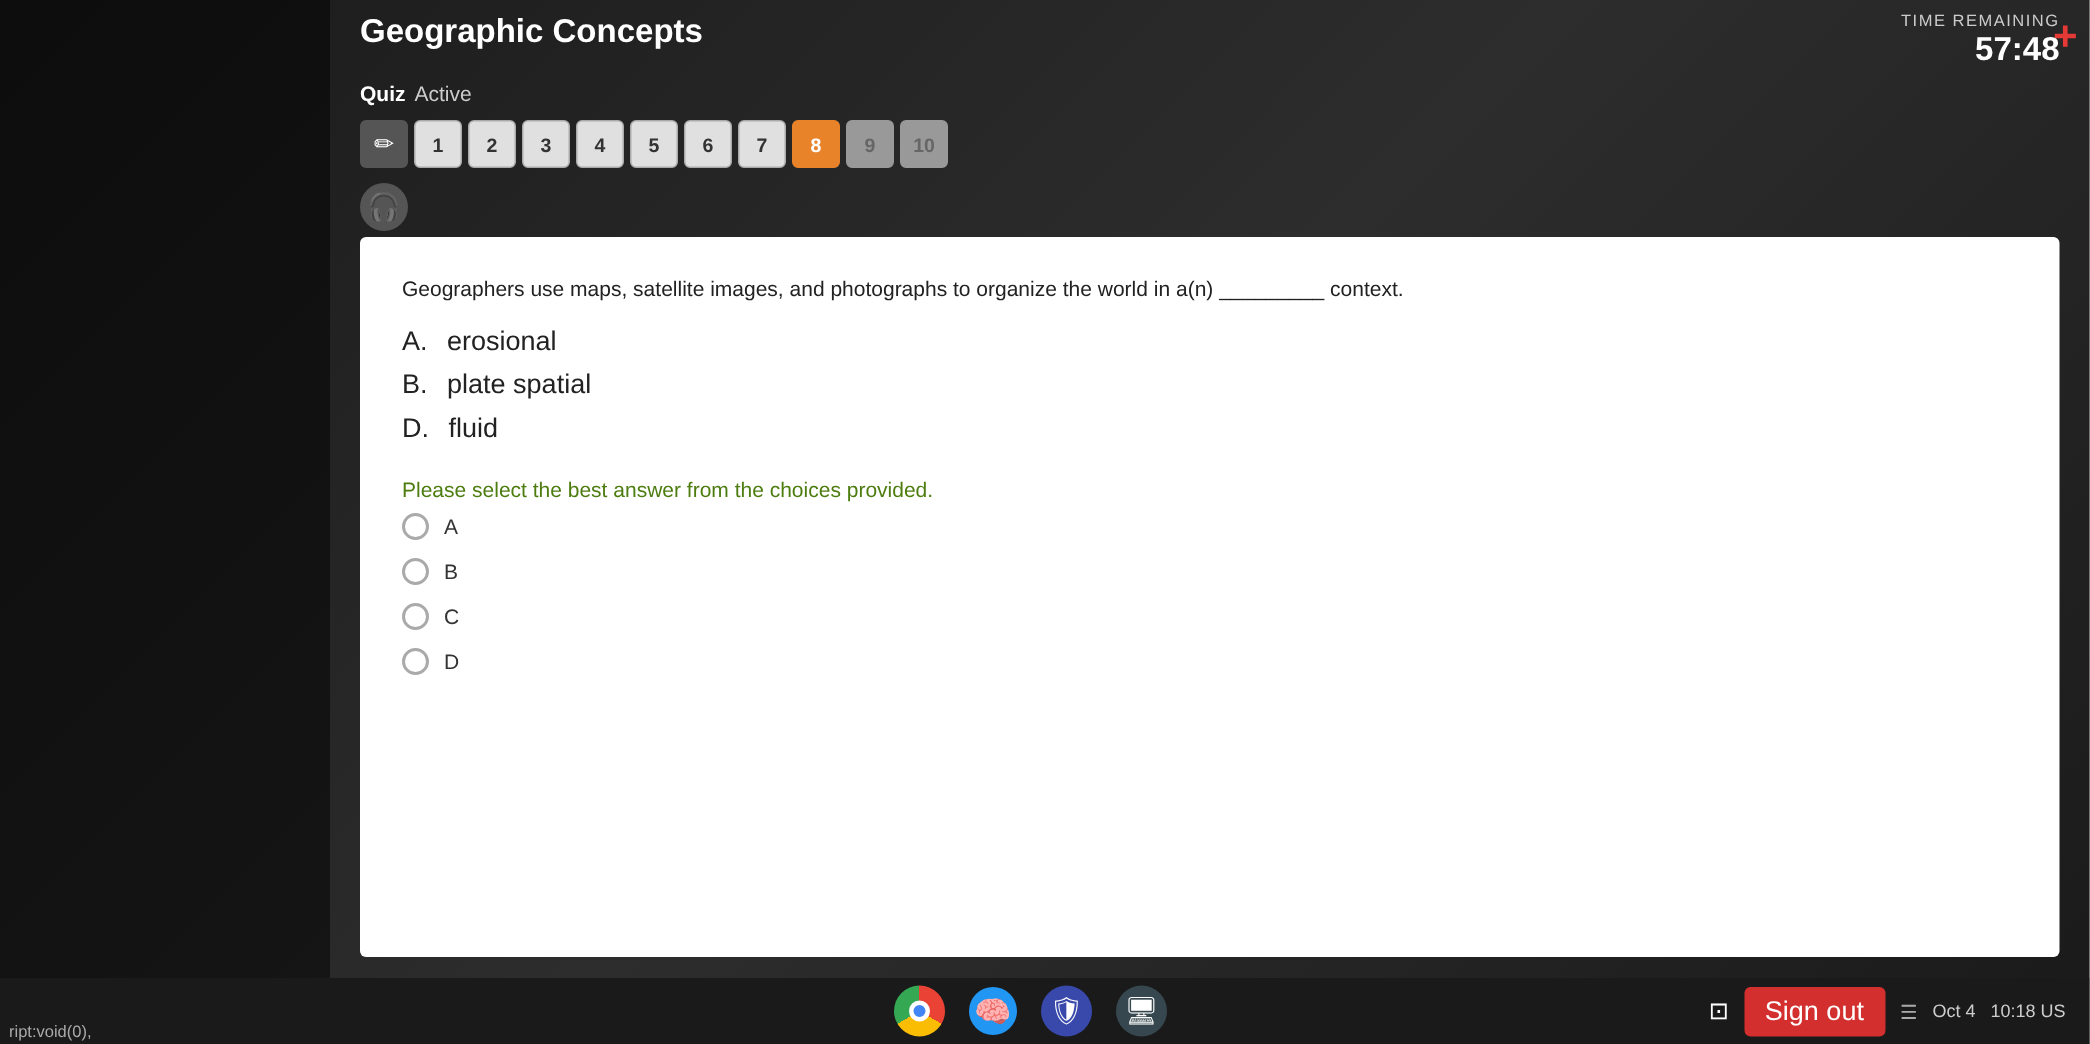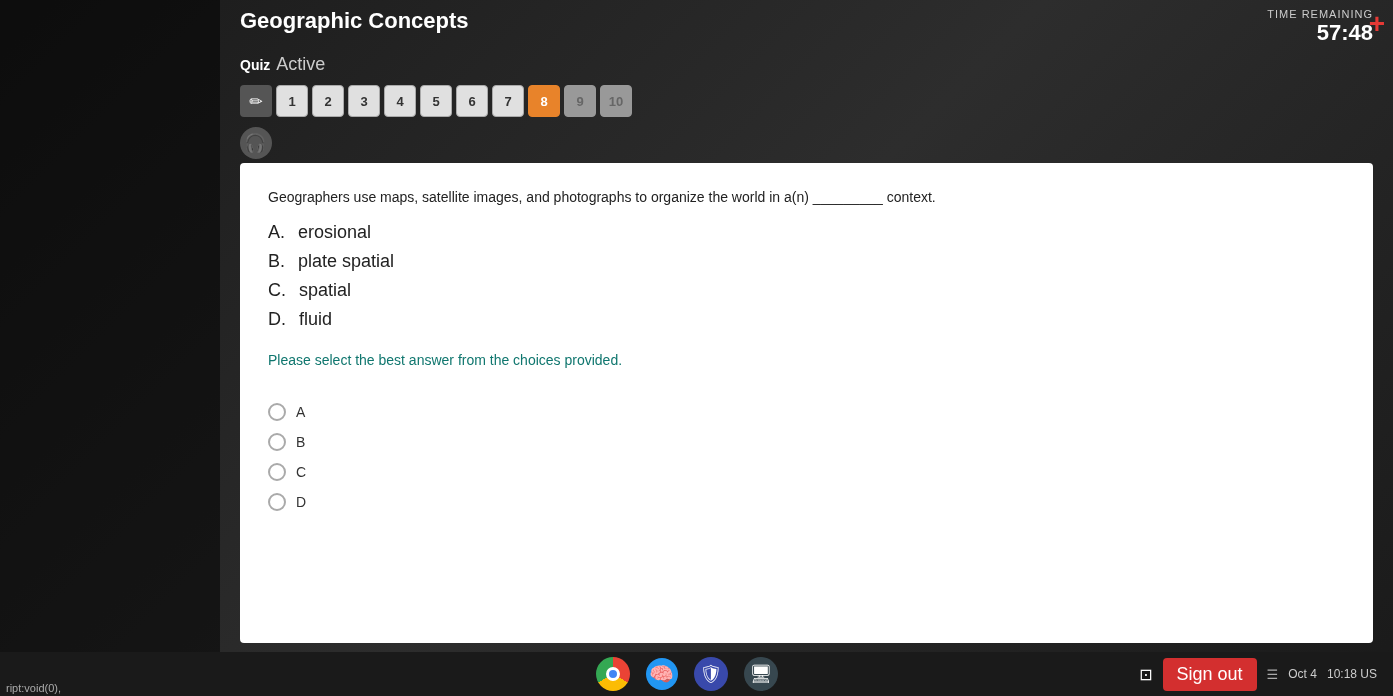--- a/index.html
+++ b/index.html
@@ -51,21 +51,21 @@
       margin-top: 20px;
     }
 
     .quiz-label {
       font-size: 14px;
       font-weight: bold;
       color: white;
     }
 
     .active-label {
-      font-size: 18px;
+      font-size: 14px;
       color: #ccc;
     }
 
     
     .nav-area {
       display: flex;
       align-items: center;
       gap: 4px;
       padding: 6px 20px;
     }
@@ -177,22 +177,22 @@
       padding: 2px 0;
     }
 
     .choice-letter {
       font-weight: normal;
       margin-right: 8px;
     }
 
     .instruction-text {
       font-size: 14px;
-      color: #0f766e;
-      margin-bottom: 35px;
+      color: #4d7c0f;
+      margin-bottom: 8px;
     }
 
     
     .radio-options {
       display: flex;
       flex-direction: column;
       gap: 12px;
     }
 
     .radio-option {
@@ -347,24 +347,20 @@
     <p class="question-text">Geographers use maps, satellite images, and photographs to organize the world in a(n) _________ context.</p>
 
     <div class="choices-list">
       <div class="choice-item">
         <span class="choice-letter">A.</span>
         <span>erosional</span>
       </div>
       <div class="choice-item">
         <span class="choice-letter">B.</span>
         <span>plate spatial</span>
-      </div>
-      <div class="choice-item">
-        <span class="choice-letter">C.</span>
-        <span>spatial</span>
       </div>
       <div class="choice-item">
         <span class="choice-letter">D.</span>
         <span>fluid</span>
       </div>
     </div>
 
     <p class="instruction-text">Please select the best answer from the choices provided.</p>
 
     <div class="radio-options">

